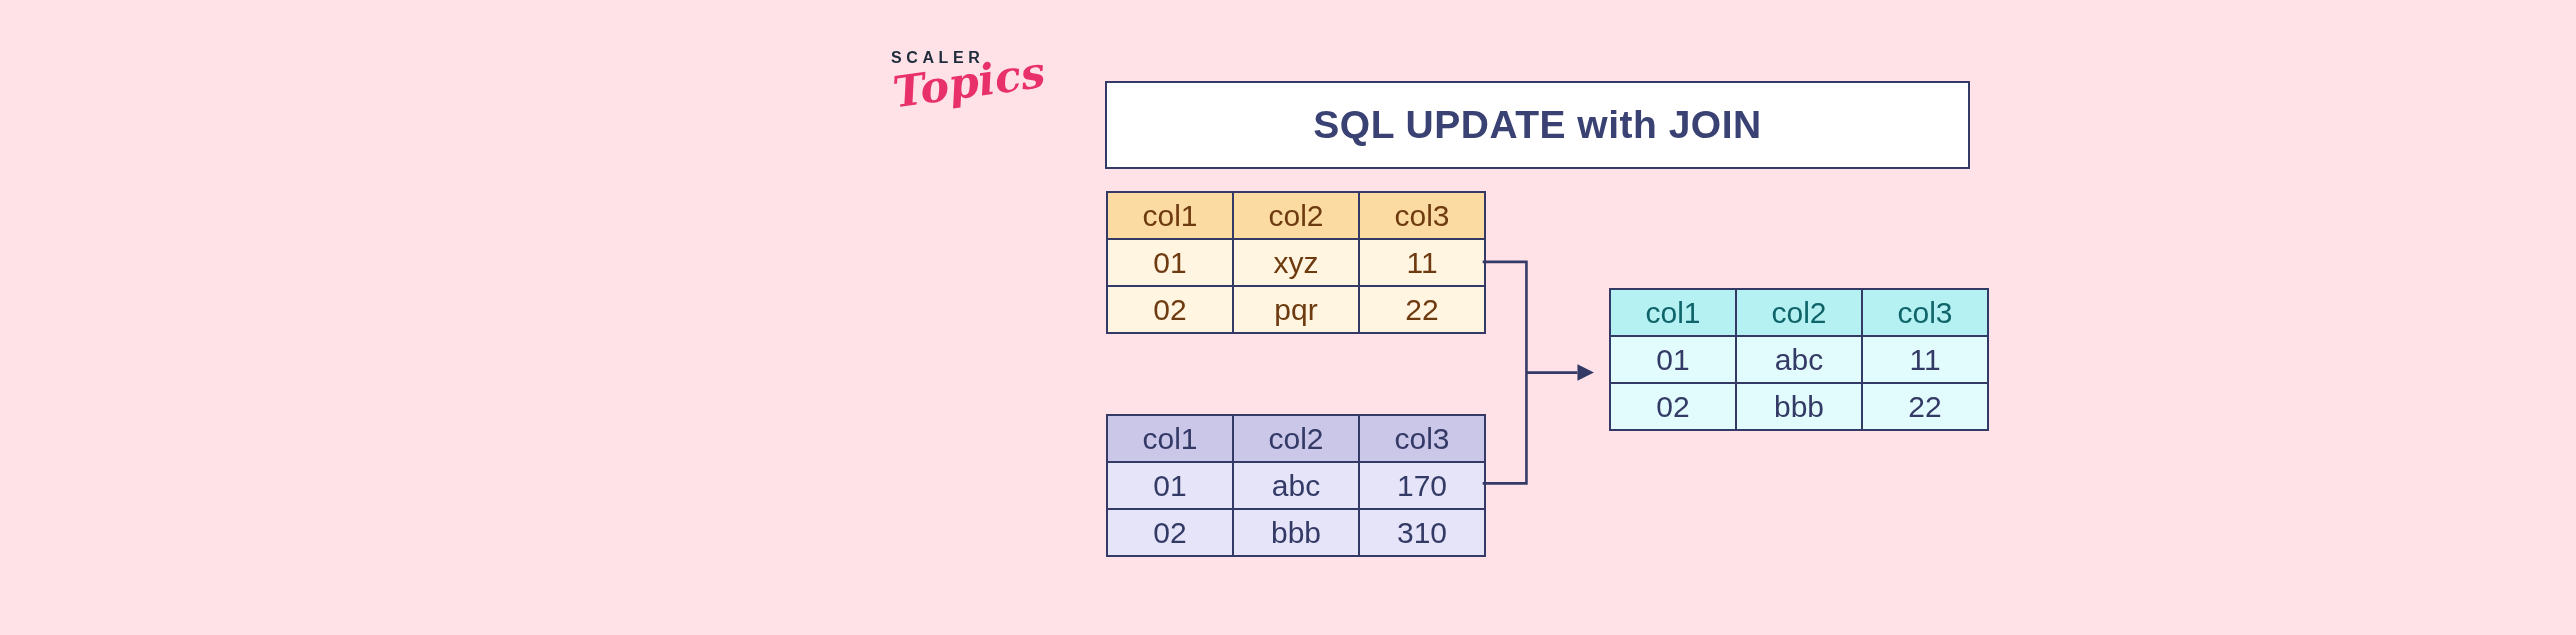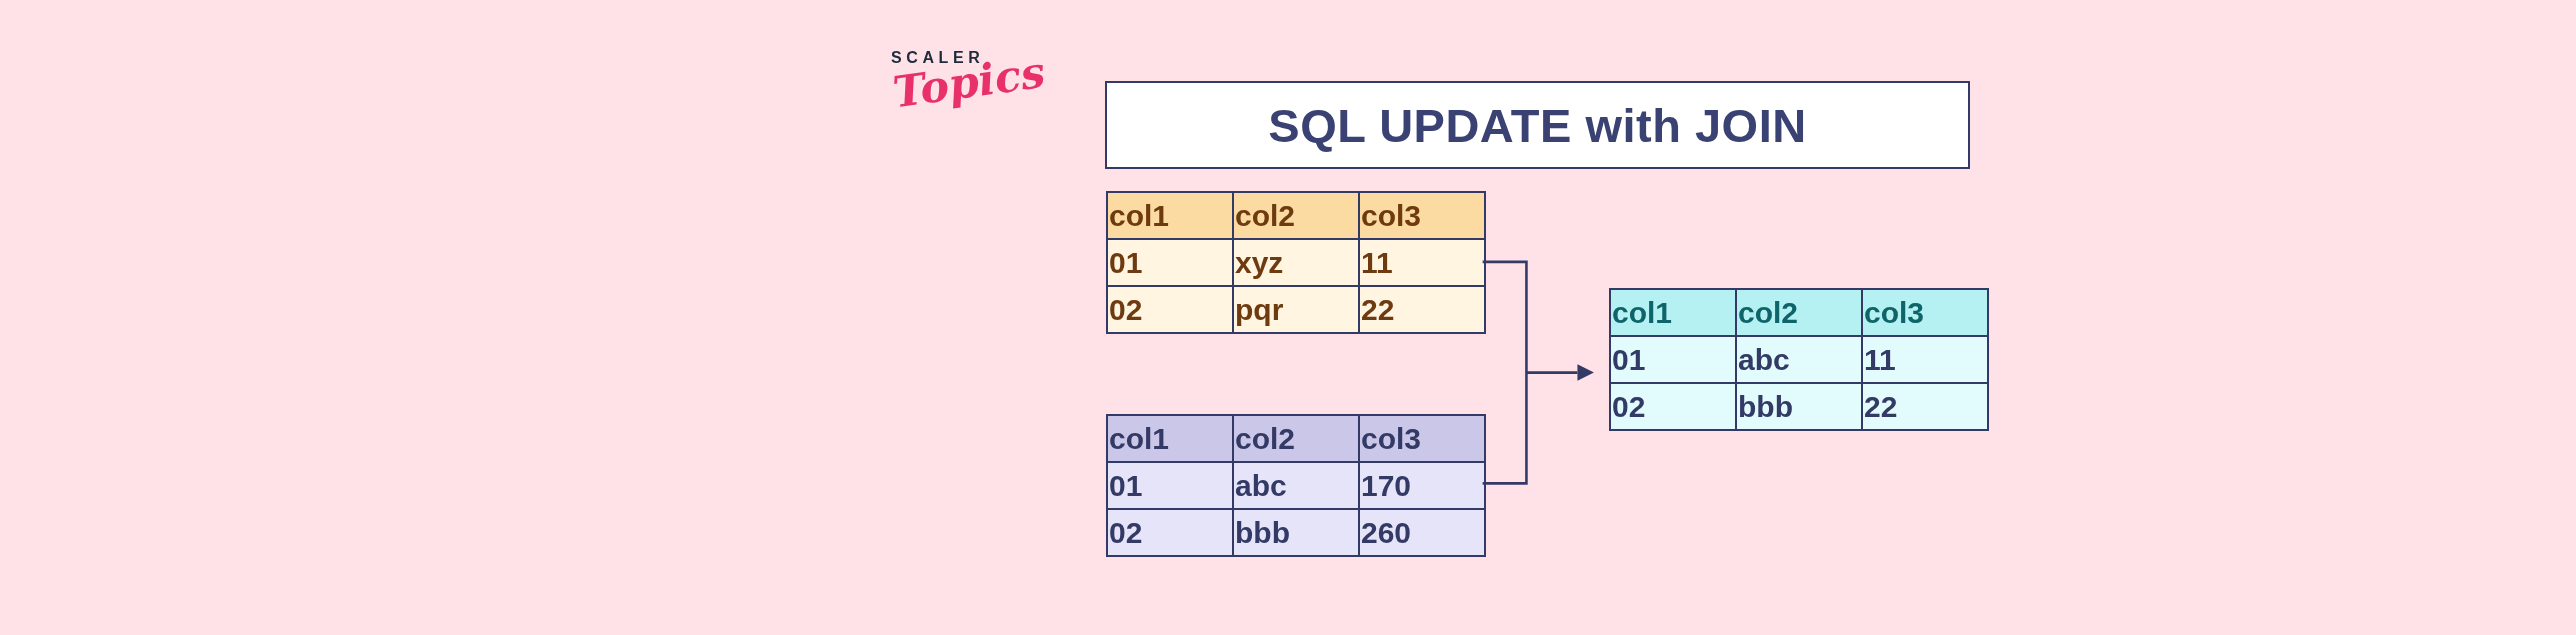--- a/index.html
+++ b/index.html
@@ -24,33 +24,33 @@
     margin-top: 1px; margin-left: -1px; white-space: nowrap;
   }
 
   
   .title-box {
     position: absolute; left: 1105px; top: 81px; width: 865px; height: 88px;
     background: #FFFFFF; border: 2.6px solid var(--line, #333A66);
     box-sizing: border-box; display: flex; align-items: center; justify-content: center;
   }
   .title-box span {
-    font-size: 47px; font-weight: bold; color: var(--title_text, #3A4173);
+    font-size: 39px; font-weight: bold; color: var(--title_text, #3A4173);
     letter-spacing: 0.5px;
   }
 
   
   table.tbl {
     position: absolute; border-collapse: collapse; table-layout: fixed;
     width: 377px;
   }
   table.tbl td {
     border: 2.6px solid var(--line, #333A66);
-    height: 43px; width: 122px; text-align: left; vertical-align: middle;
-    font-size: 30px; line-height: 1; font-weight: bold;
+    height: 43px; width: 122px; text-align: center; vertical-align: middle;
+    font-size: 30px; line-height: 1;
   }
   table.t1 { left: 1106px; top: 191px; }
   table.t1 td        { background: var(--table1_row_bg, #FFF5E1);  color: var(--table1_text, #6E3A10); }
   table.t1 tr.hdr td { background: var(--table1_header_bg, #FBDBA2); color: var(--table1_text, #6E3A10); }
 
   table.t2 { left: 1106px; top: 414px; }
   table.t2 td        { background: var(--table2_row_bg, #E6E4F8);  color: var(--table2_text, #333A66); }
   table.t2 tr.hdr td { background: var(--table2_header_bg, #CBC7E9); color: var(--table2_text, #333A66); }
 
   table.t3 { left: 1609px; top: 288px; }
@@ -102,21 +102,21 @@
       <td>col3</td>
     </tr>
     <tr>
       <td>01</td>
       <td>abc</td>
       <td>170</td>
     </tr>
     <tr>
       <td>02</td>
       <td>bbb</td>
-      <td>260</td>
+      <td>310</td>
     </tr>
   </tbody>
     </table>
 
   <table class="tbl t3">
     <tbody>
         <tr class="hdr">
       <td>col1</td>
       <td>col2</td>
       <td>col3</td>

